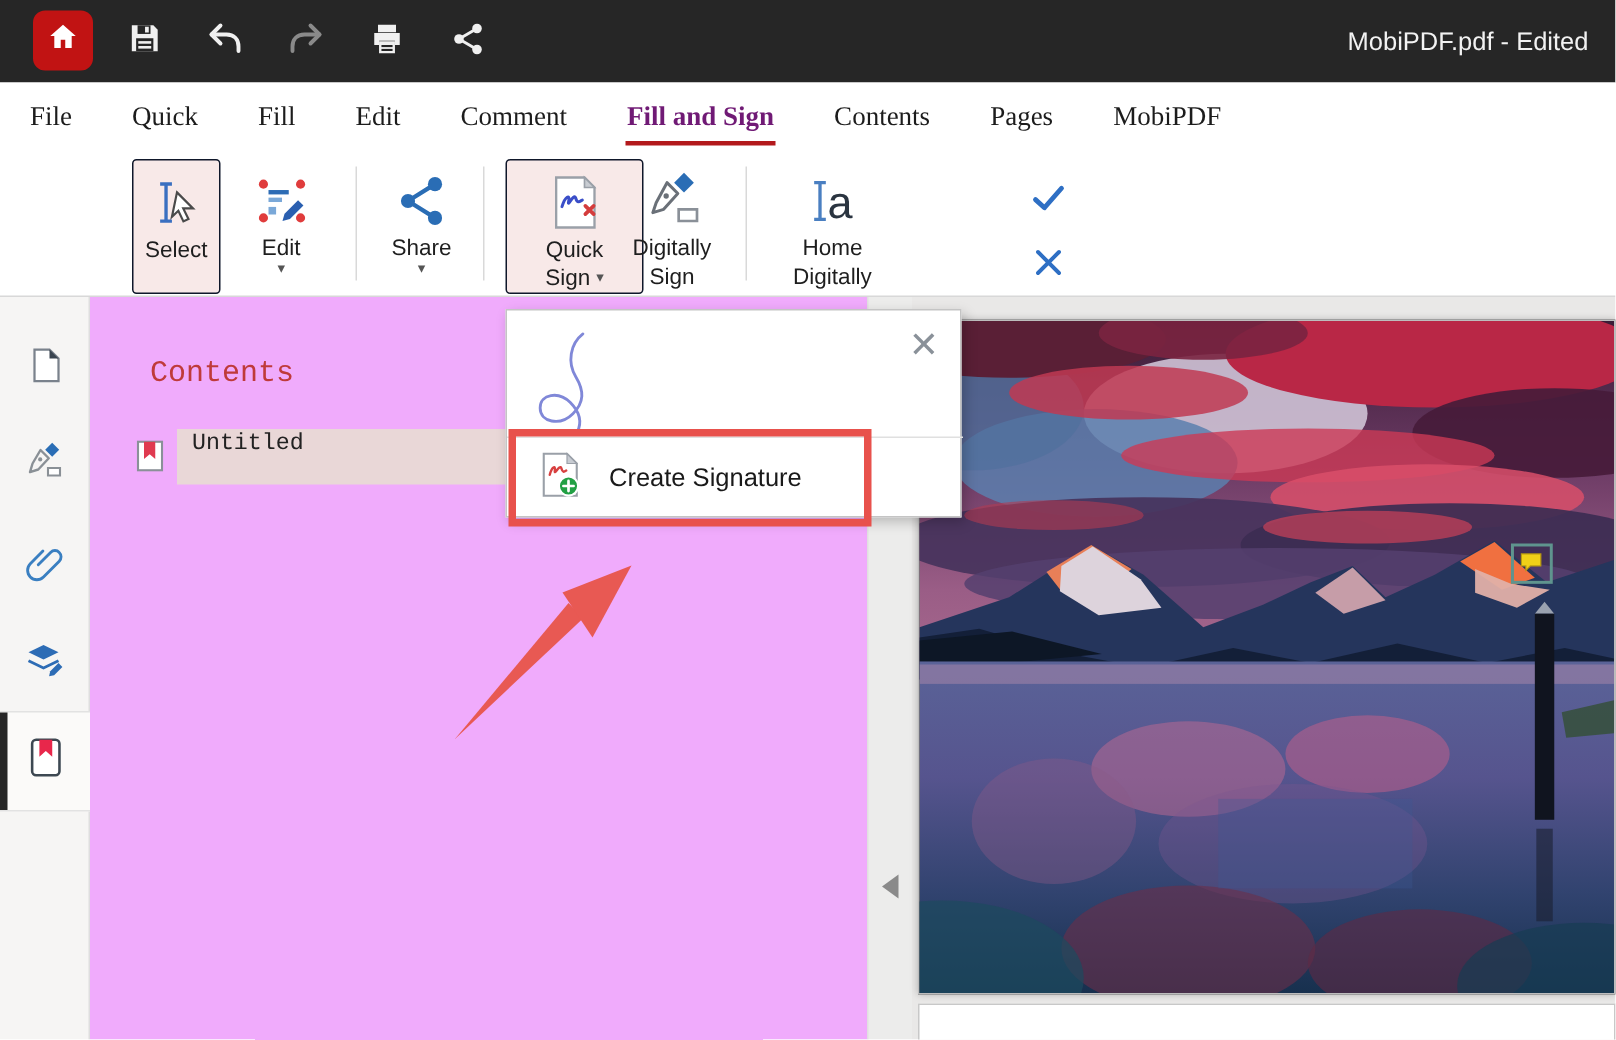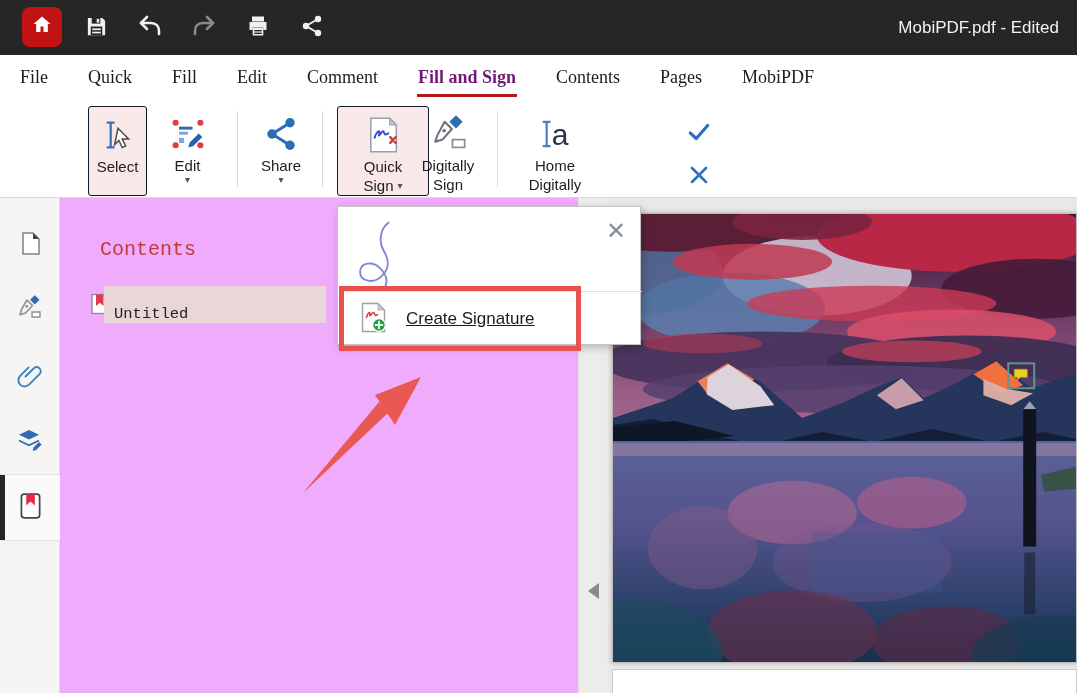--- a/index.html
+++ b/index.html
@@ -49,22 +49,22 @@
   .side-tab { position:absolute; left:0; width:60px; height:56px; display:flex;
     align-items:center; justify-content:center; cursor:pointer; }
   .side-tab.active { background:#fbfaf9; border-top:1px solid #e2e2e2;
     border-bottom:1px solid #e2e2e2; }
   .side-tab.active::before { content:""; position:absolute; left:0; top:0; bottom:0;
     width:5px; background:#262626; }
 
   #contents-panel { left:60px; top:0; width:518px; height:495px; background:#f0abfc;font-family:Liberation Mono, monospace; }
   .contents-title { position:absolute; left:40px; top:40px; font-size:20px; color:#bf3a3a; }
   .bm-row-ico { position:absolute; left:28px; top:94px; width:24px; height:24px; }
-  .bm-row-hl { position:absolute; left:44px; top:88px; width:222px; height:37px;
-    background:#e9d7d7; display:flex; align-items:flex-end; cursor:pointer; }
+  .bm-row-hl { position:absolute; left:58px; top:88px; width:222px; height:37px;
+    background:#e9d7d7; display:flex; align-items:flex-start; cursor:pointer; }
   .bm-row-lbl { margin-left:10px; font-size:15.5px; color:#222; }
 
   #collapse-strip { left:578px; top:0; width:30px; height:495px; background:#ececeb;
     border-left:1px solid #e0e0e0; }
   #collapse-arrow { position:absolute; left:9px; top:385px; width:0; height:0;
     border-top:8px solid transparent; border-bottom:8px solid transparent;
     border-right:11px solid #8a8a8a; cursor:pointer; }
 
   #docarea { left:608px; top:0; width:469px; height:495px; background:#e9e8e7; }
   #page1 { position:absolute; left:4px; top:15px; width:465px; height:450px;
@@ -76,21 +76,21 @@
   
   #sig-popup { left:337px; top:206px; width:304px; height:139px; background:#fff;
     border:1px solid #c4c4c4; box-shadow:2px 3px 8px rgba(0,0,0,.22); }
   .sig-item { position:absolute; left:0; top:0; width:304px; height:84px; cursor:pointer; }
   .sig-close { position:absolute; right:14px; top:12px; font-size:24px; color:#8a9199;
     line-height:24px; cursor:pointer; }
   .sig-divider { position:absolute; left:0; top:84px; width:304px; height:1px; background:#e0e0e0; }
   .create-row { position:absolute; left:0; top:85px; width:304px; height:54px;
     display:flex; align-items:center; cursor:pointer; }
   .create-ico { margin-left:21px; }
-  .create-lbl { margin-left:17px; font-size:17px; color:#1a1a1a;text-decoration:underline; }
+  .create-lbl { margin-left:17px; font-size:17px; color:#1a1a1a; }
 
   
   #anno-box { left:339px; top:286px; width:242px; height:65px; border:5px solid #e8514c;
     pointer-events:none; z-index:30; }
   #anno-arrow { left:283px; top:346px; width:150px; height:155px; pointer-events:none; z-index:30; }
 
   #sig-popup { z-index:20; position:absolute; }
   #titlebar,#menubar,#ribbon,#main,#anno-box,#anno-arrow { position:absolute; }
   #tabstrip,#contents-panel,#collapse-strip,#docarea { position:absolute; }
 </style>

